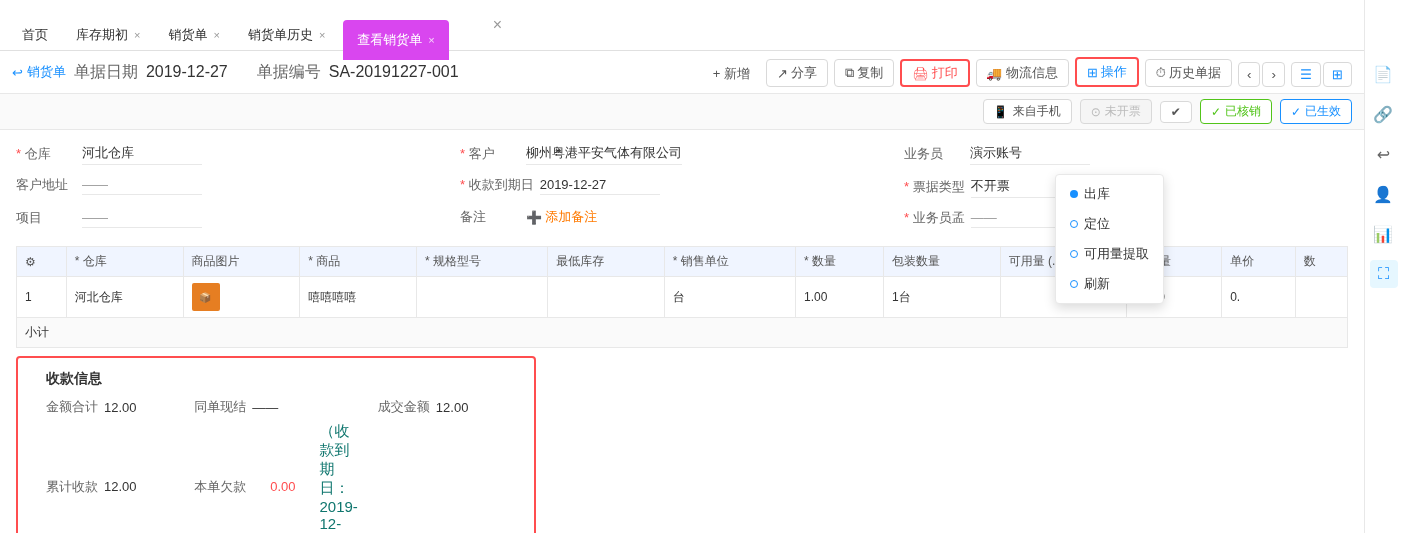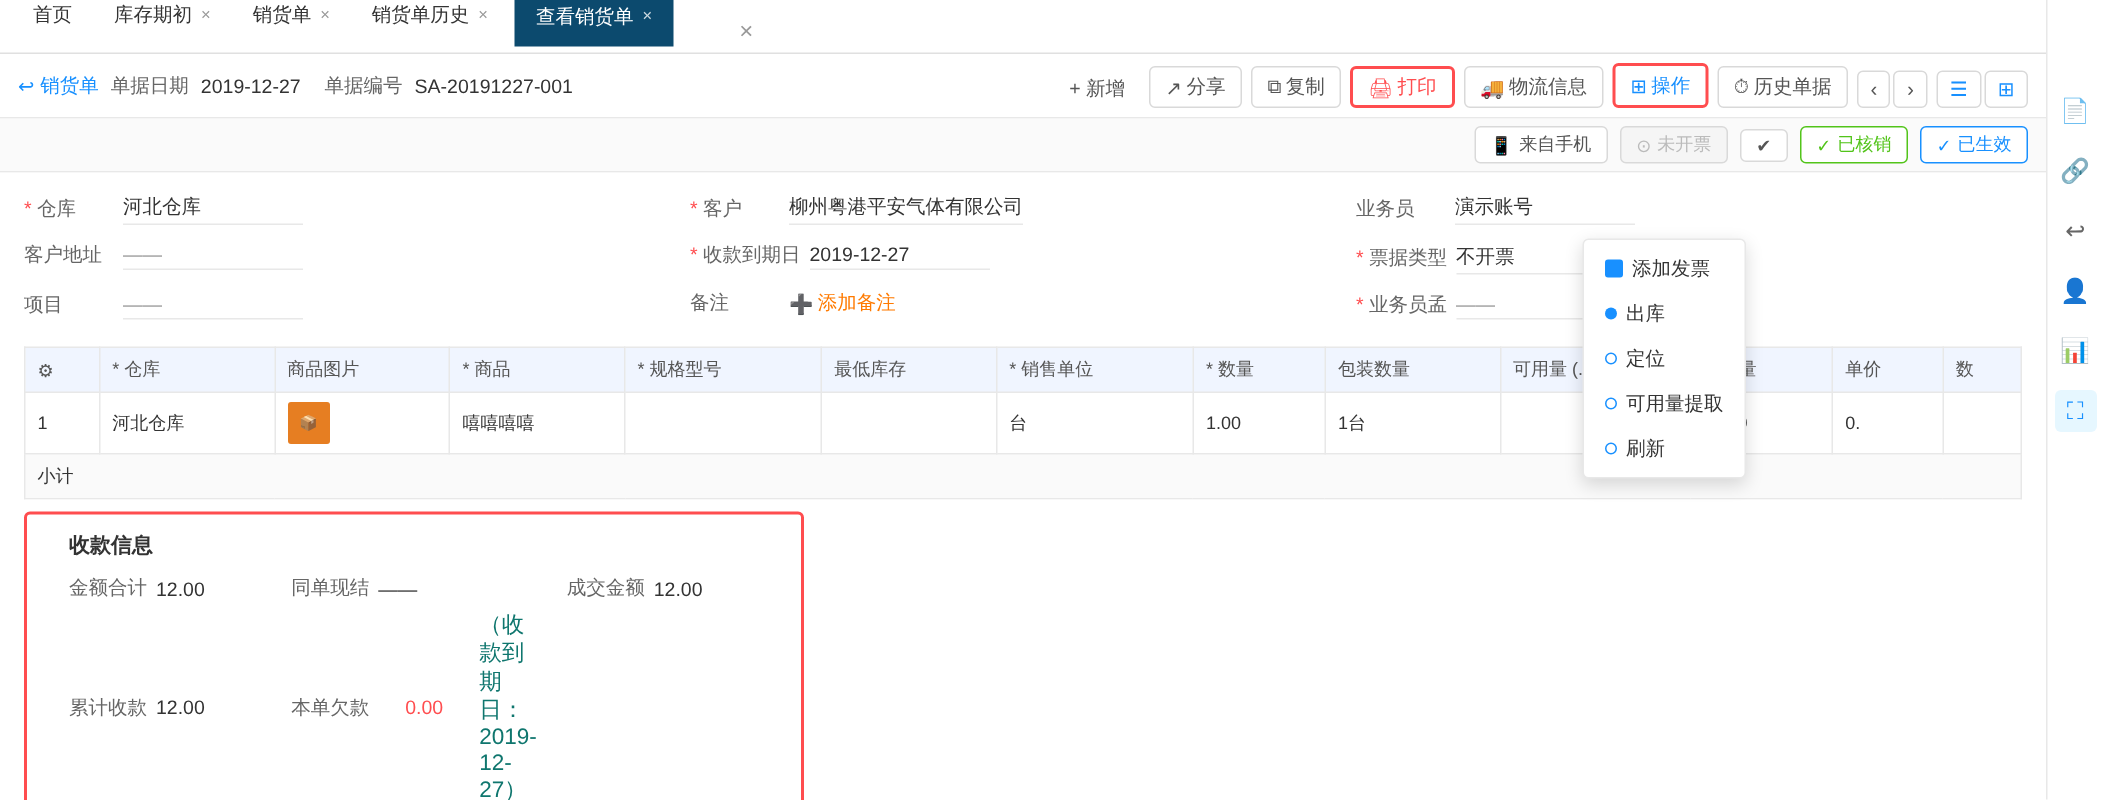--- a/index.html
+++ b/index.html
@@ -1,53 +1,53 @@
 <!DOCTYPE html>
 <html><head>
   <meta charset="utf-8">
   <style>
     * { box-sizing: border-box; margin: 0; padding: 0; }
     body { font-family: "Microsoft YaHei", "PingFang SC", sans-serif; font-size: 13px; background: #f0f2f5; color: #333; }
 
     
     .tab-bar {
-      display: flex; align-items: flex-end;
+      display: flex; align-items: flex-start;
       background: #fff;
       border-bottom: 1px solid #e0e0e0;
-      padding: 4px 8px;
-      height: 36px;
+      padding: 16px 8px;
+      height: 51px;
     }
     .tab-item {
       display: flex; align-items: center;
       padding: 0 14px; height: 40px;
       cursor: pointer; font-size: 13px;
       border-bottom: 2px solid transparent;
       white-space: nowrap;
     }
     .tab-item .close-icon { margin-left: 6px; color: #999; font-size: 11px; }
     .tab-item.highlight {
-      background: #0c4a6e; color: #fff; border-radius: 4px 4px 0 0;
+      background: #d946ef; color: #fff; border-radius: 4px 4px 0 0;
       border-bottom: none; margin: 4px 4px 0;
     }
     .tab-item.highlight .close-icon { color: rgba(255,255,255,0.8); }
     .tab-close-btn { margin-left: 40px; color: #999; cursor: pointer; font-size: 16px; }
 
     
     .toolbar {
       display: flex; align-items: center;
       background: #fff;
       padding: 6px 12px;
       border-bottom: 1px solid #e8e8e8;
       gap: 8px;
     }
     .doc-type-badge {
       display: flex; align-items: center; gap: 4px;
       color: #1890ff; font-size: 13px;
     }
-    .doc-meta { display: flex; align-items: center; gap: 16px; font-size: 13px; color: #666; flex: 1; }
+    .doc-meta { display: flex; align-items: center; gap: 29px; font-size: 16px; color: #666; flex: 1; }
     .doc-meta span { display: flex; align-items: center; gap: 4px; }
     .toolbar-actions { display: flex; align-items: flex-end; gap: 6px; margin-left: auto; }
     .btn-action {
       display: flex; align-items: center; gap: 3px;
       padding: 4px 10px; border-radius: 4px; cursor: pointer;
       font-size: 13px; border: none; background: transparent; color: #555;
     }
     .btn-action.primary { background: #fff; border: 1px solid #d9d9d9; }
     .btn-print {
       background: #fff; border: 2px solid #ff4d4f; color: #ff4d4f;
@@ -256,24 +256,20 @@
     </button>
     <button class="action-btn effect">
       <span>✓</span>
       <span>已生效</span>
     </button>
   </div>
 
   <div class="main-content">
 
     <div class="dropdown-menu">
-      <div class="dropdown-item">
-        <span class="icon-square" style="width:12px;height:12px;background:#1890ff;border-radius:2px;display:inline-block;"></span>
-        <span>添加发票</span>
-      </div>
       <div class="dropdown-item">
         <span style="width:8px;height:8px;border-radius:50%;background:#1890ff;display:inline-block;"></span>
         <span>出库</span>
       </div>
       <div class="dropdown-item">
         <span style="width:8px;height:8px;border-radius:50%;background:transparent;border:1px solid #1890ff;display:inline-block;"></span>
         <span>定位</span>
       </div>
       <div class="dropdown-item">
         <span style="width:8px;height:8px;border-radius:50%;background:transparent;border:1px solid #1890ff;display:inline-block;"></span>

